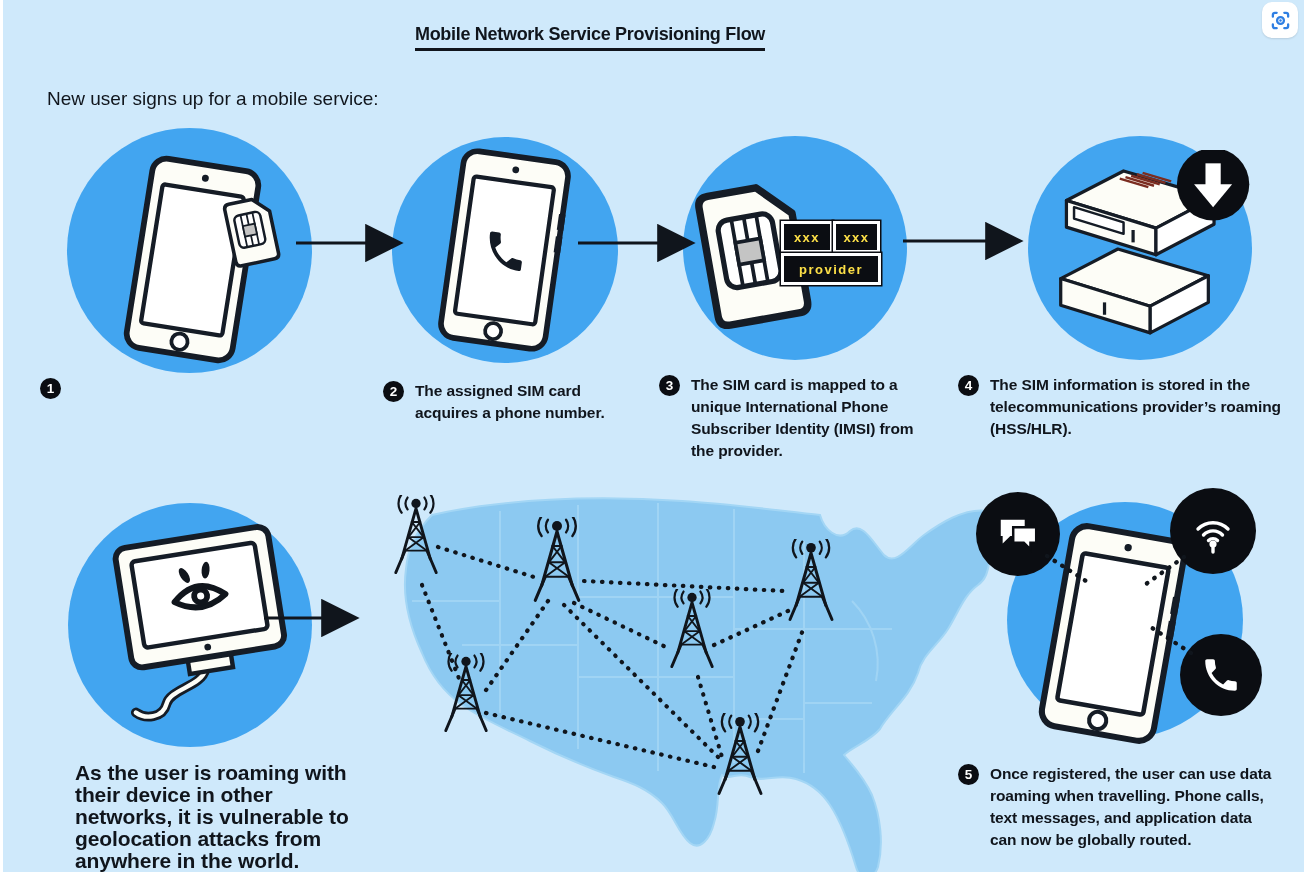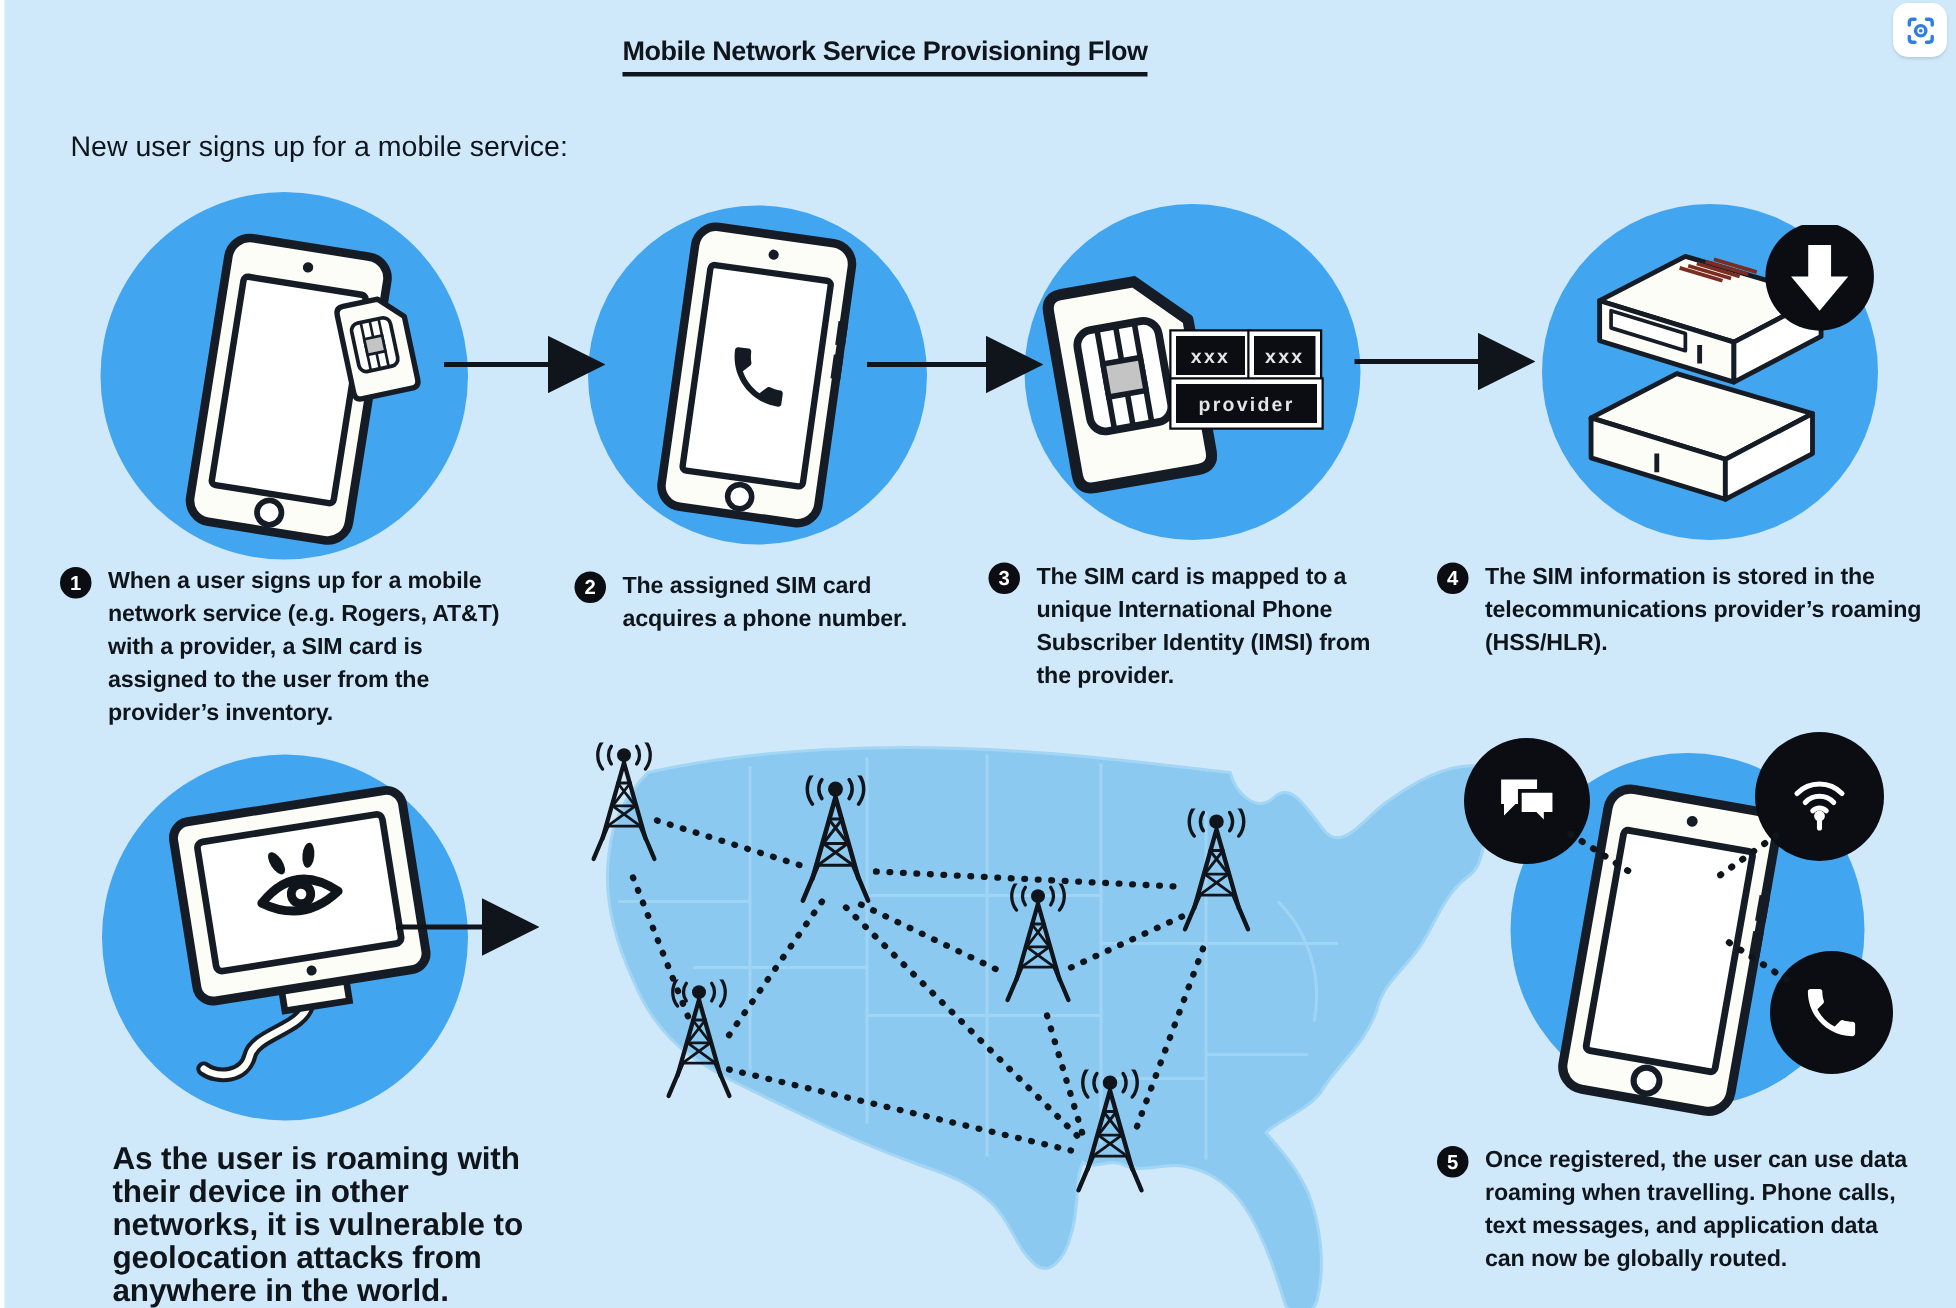--- a/index.html
+++ b/index.html
@@ -11,21 +11,21 @@
   .subtitle{position:absolute;left:47px;top:88px;font-size:19px;font-weight:400;}
   .bubble{position:absolute;border-radius:50%;background:#42a5f0;}
   .blackdot{position:absolute;border-radius:50%;background:#0b0d12;display:flex;align-items:center;justify-content:center;}
   .step{position:absolute;display:flex;gap:11px;align-items:flex-start;}
   .badge{flex:0 0 auto;width:21px;height:21px;border-radius:50%;background:#0b0d12;color:#fff;
          font-size:13.5px;font-weight:800;display:flex;align-items:center;justify-content:center;margin-top:1px;}
   .step-text{font-size:15.5px;font-weight:700;line-height:22px;letter-spacing:-.1px;}
   .note{position:absolute;font-size:21px;font-weight:700;line-height:22px;letter-spacing:-.1px;}
   .icon-abs{position:absolute;}
   .imsi-box{position:absolute;background:#0b0d12;border:3px solid #fff;box-shadow:0 0 0 1.5px #0b0d12;
-            color:#e5e5e5;font-size:13px;font-weight:800;letter-spacing:1.5px;
+            color:#fde047;font-size:13px;font-weight:800;letter-spacing:1.5px;
             display:flex;align-items:center;justify-content:center;}
   .capture-btn{position:absolute;left:1262px;top:2px;width:36px;height:36px;background:#fff;border-radius:10px;
                display:flex;align-items:center;justify-content:center;box-shadow:0 1px 2px rgba(0,0,0,.12);cursor:pointer;}
   svg{display:block;}
 </style>
 </head>
 <body>
 
 <div class="canvas">
 
@@ -230,21 +230,20 @@
     </g>
     <g stroke="#10151c" stroke-width="4.4" stroke-linecap="round" stroke-dasharray="0.5 8.5">
       <line x1="1047" y1="556" x2="1086" y2="581"></line>
       <line x1="1184" y1="557" x2="1146" y2="584"></line>
       <line x1="1191" y1="653" x2="1149" y2="626"></line>
     </g>
   </svg>
 
   <div class="step" style="left:40px;top:377px;width:312px">
     <div class="badge">1</div>
-    <div class="step-text">When a user signs up for a mobile network service (e.g. Rogers, AT&amp;T) with a provider, a SIM card is assigned to the user from the provider’s inventory.</div>
   </div>
   <div class="step" style="left:383px;top:380px;width:262px">
     <div class="badge">2</div>
     <div class="step-text">The assigned SIM card acquires a phone number.</div>
   </div>
   <div class="step" style="left:659px;top:374px;width:270px">
     <div class="badge">3</div>
     <div class="step-text">The SIM card is mapped to a unique International Phone Subscriber Identity (IMSI) from the provider.</div>
   </div>
   <div class="step" style="left:958px;top:374px;width:330px">

